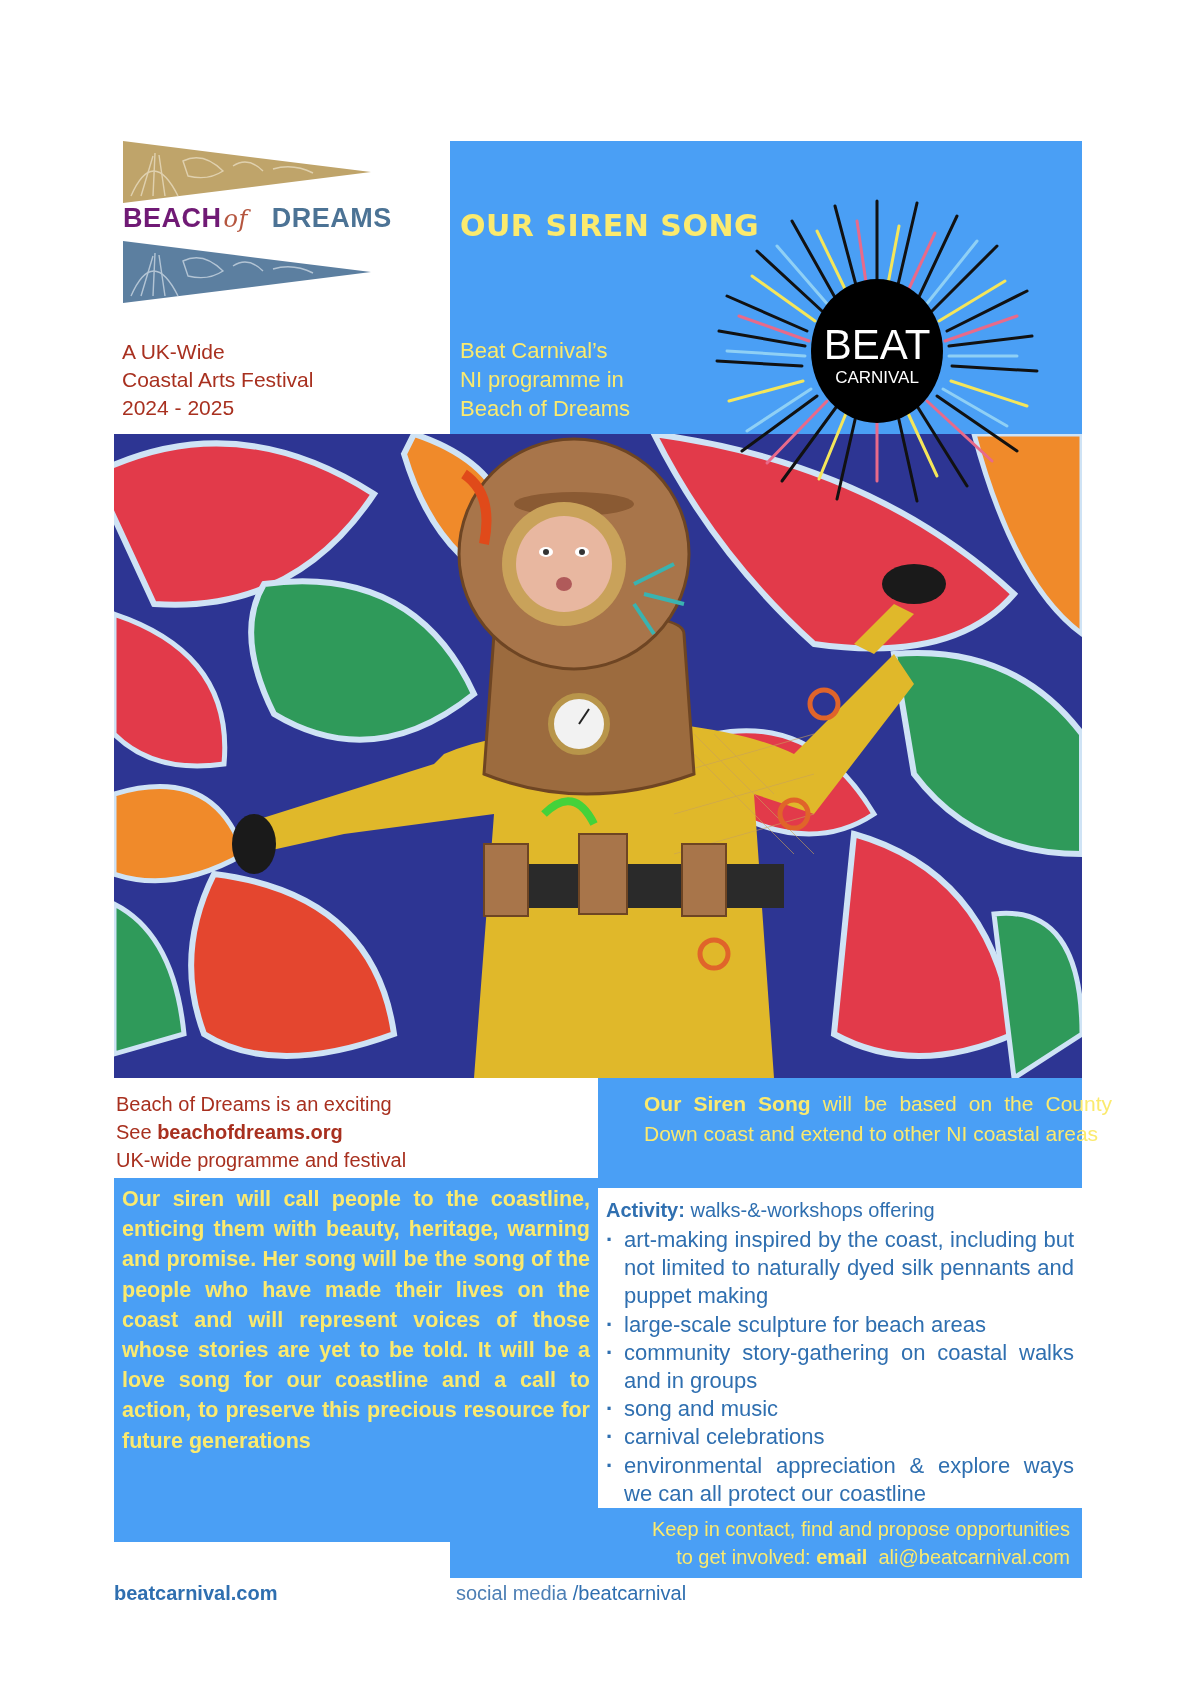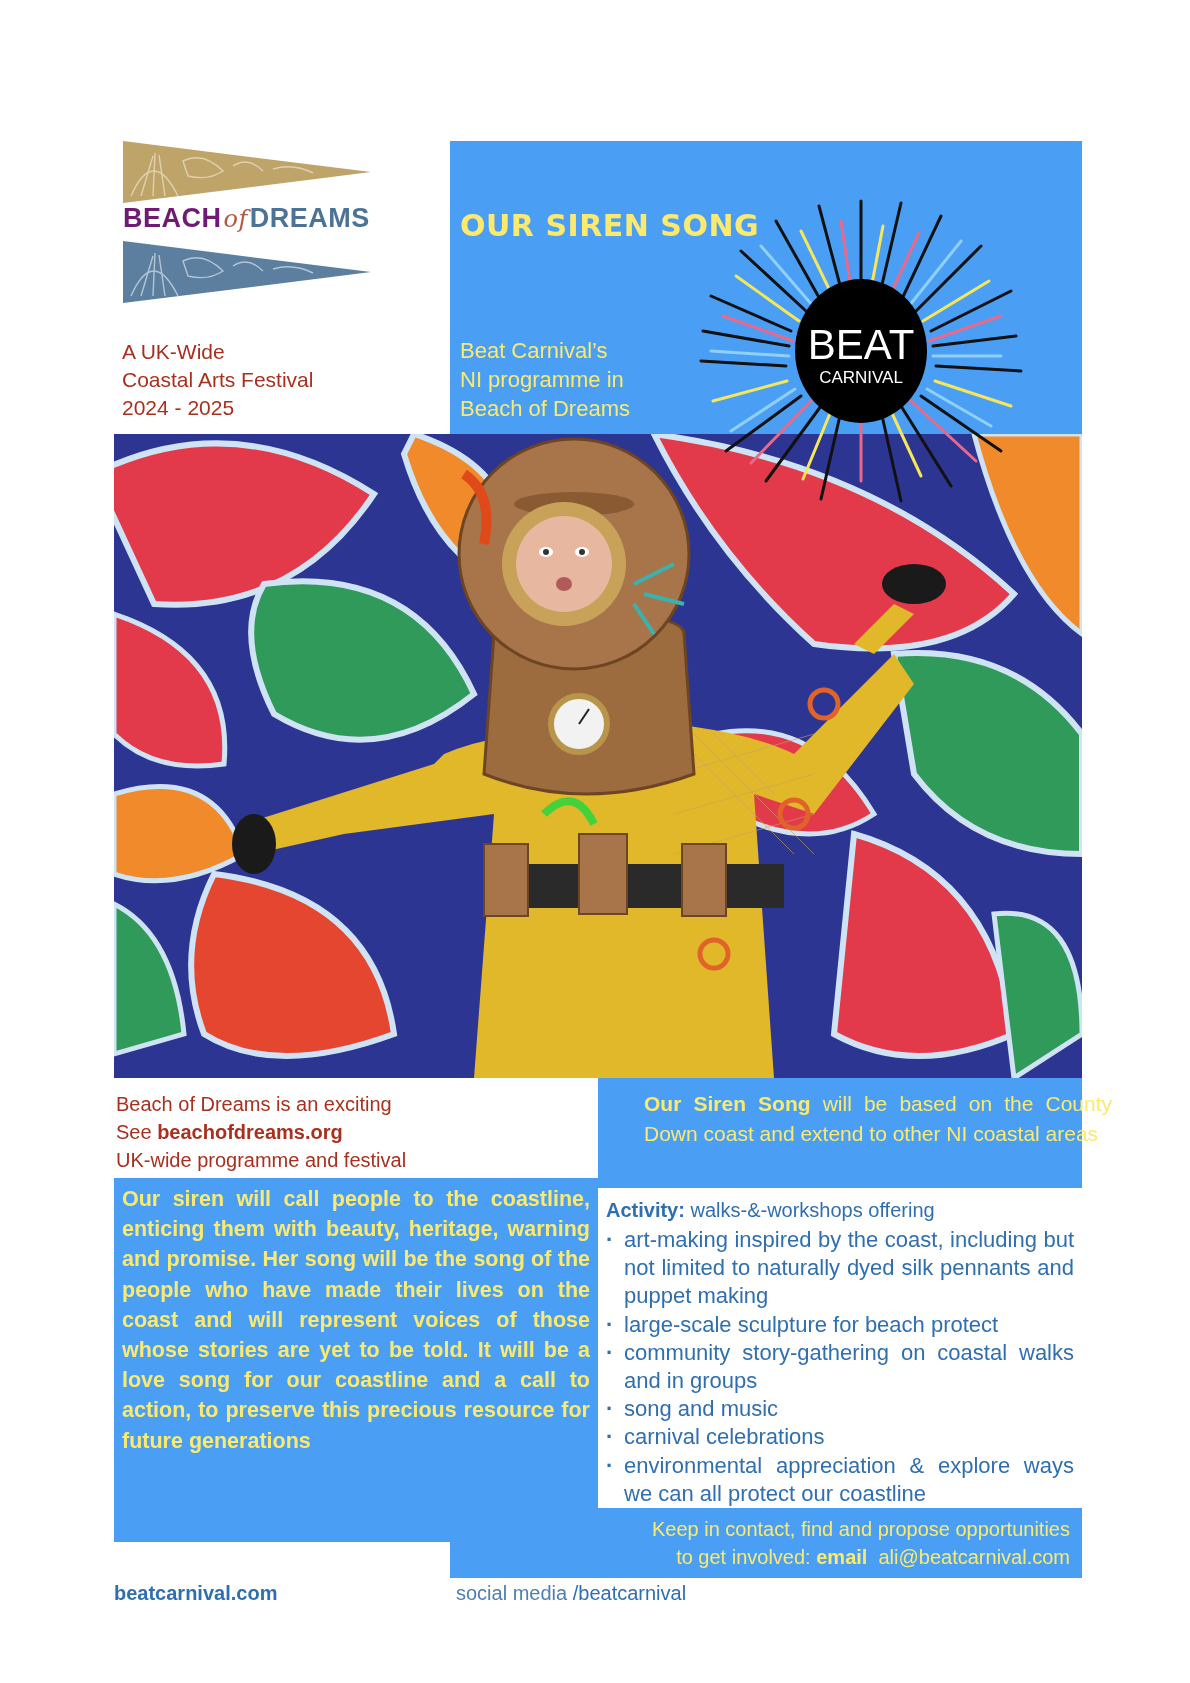--- a/index.html
+++ b/index.html
@@ -8,21 +8,21 @@
   .blue{background:#4a9ff5;}
   .yellow{color:#fbea6e;}
   .red{color:#a8301f;}
   .navy{color:#2f6fb0;}
 
   
   .pennant{position:absolute;left:123px;width:248px;height:62px;}
   .logo-text{position:absolute;left:123px;top:203px;font-size:27px;font-weight:bold;letter-spacing:0.5px;white-space:nowrap;}
   .logo-text .b{color:#701a75;}
   .logo-text .of{color:#b5563f;font-style:italic;font-weight:normal;font-family:"DejaVu Serif",serif;font-size:24px;margin:16px 2px;}
-  .logo-text .d{color:#4c7395;}
+  .logo-text .d{color:#4c7395;margin-left:22px;}
 
   .tagline{left:122px;top:338px;font-size:21px;line-height:28px;}
 
   
   .header{left:450px;top:141px;width:632px;height:297px;}
   .title{left:460px;top:208px;font-size:30px;font-weight:bold;letter-spacing:0.5px;font-family:"DejaVu Sans",sans-serif;}
   .subtitle{left:460px;top:336px;font-size:22px;line-height:29px;}
 
   
   .photo{left:114px;top:434px;width:968px;height:644px;overflow:hidden;background:#2b2f8a;}
@@ -146,21 +146,21 @@
     <circle cx="710" cy="270" r="14" fill="none" stroke="#e0642a" stroke-width="5"></circle>
     <circle cx="680" cy="380" r="14" fill="none" stroke="#e0642a" stroke-width="5"></circle>
     <circle cx="600" cy="520" r="14" fill="none" stroke="#e0642a" stroke-width="5"></circle>
 
     <path d="M350 40 Q380 60 370 110" stroke="#e04a1a" stroke-width="10" fill="none"></path>
     <path d="M520 150 L560 130 M530 160 L570 170 M520 170 L540 200" stroke="#3ab3b0" stroke-width="4"></path>
     <path d="M430 380 Q460 350 480 390" stroke="#44d23a" stroke-width="8" fill="none"></path>
   </svg>
 </div>
 
-<div class="abs" style="left:696px;top:196px;width:330px;height:310px;">
+<div class="abs" style="left:712px;top:196px;width:330px;height:310px;">
   <svg width="330" height="310" viewBox="-165 -155 330 310">
     <g stroke-width="3" stroke-linecap="round">
       <g stroke="#111">
         <line x1="0" y1="-60" x2="0" y2="-150"></line>
           <line x1="40" y1="-50" x2="80" y2="-135"></line>
           <line x1="-40" y1="-50" x2="-85" y2="-130"></line>
         <line x1="70" y1="-20" x2="150" y2="-60"></line>
           <line x1="-70" y1="-20" x2="-150" y2="-55"></line>
           <line x1="75" y1="15" x2="160" y2="20"></line>
         <line x1="-75" y1="15" x2="-160" y2="10"></line>
@@ -219,21 +219,21 @@
 
 <div class="abs base blue"></div>
 <div class="abs base-text yellow"><b>Our Siren Song</b><span> will be based on the County Down coast and extend to other NI coastal areas</span></div>
 
 <div class="abs siren blue"></div>
 <div class="abs siren-text yellow">Our siren will call people to the coastline, enticing them with beauty, heritage, warning and promise. Her song will be the song of the people who have made their lives on the coast and will represent voices of those whose stories are yet to be told. It will be a love song for our coastline and a call to action, to preserve this precious resource for future generations</div>
 
 <div class="abs act-title navy"><b>Activity:</b><span> walks-&amp;-workshops offering</span></div>
 <ul class="abs act-list navy">
   <li>art-making inspired by the coast, including but not limited to naturally dyed silk pennants and puppet making</li>
-  <li>large-scale sculpture for beach protect</li>
+  <li>large-scale sculpture for beach areas</li>
   <li>community story-gathering on coastal walks and in groups</li>
   <li>song and music</li>
   <li>carnival celebrations</li>
   <li>environmental appreciation &amp; explore ways we can all protect our coastline</li>
 </ul>
 
 <div class="abs contact blue"></div>
 <div class="abs contact-text yellow">
   <div>Keep in contact, find and propose opportunities</div>
   <div><span>to get involved:  </span><b>email</b>&nbsp;&nbsp;<span>ali@beatcarnival.com</span></div>

